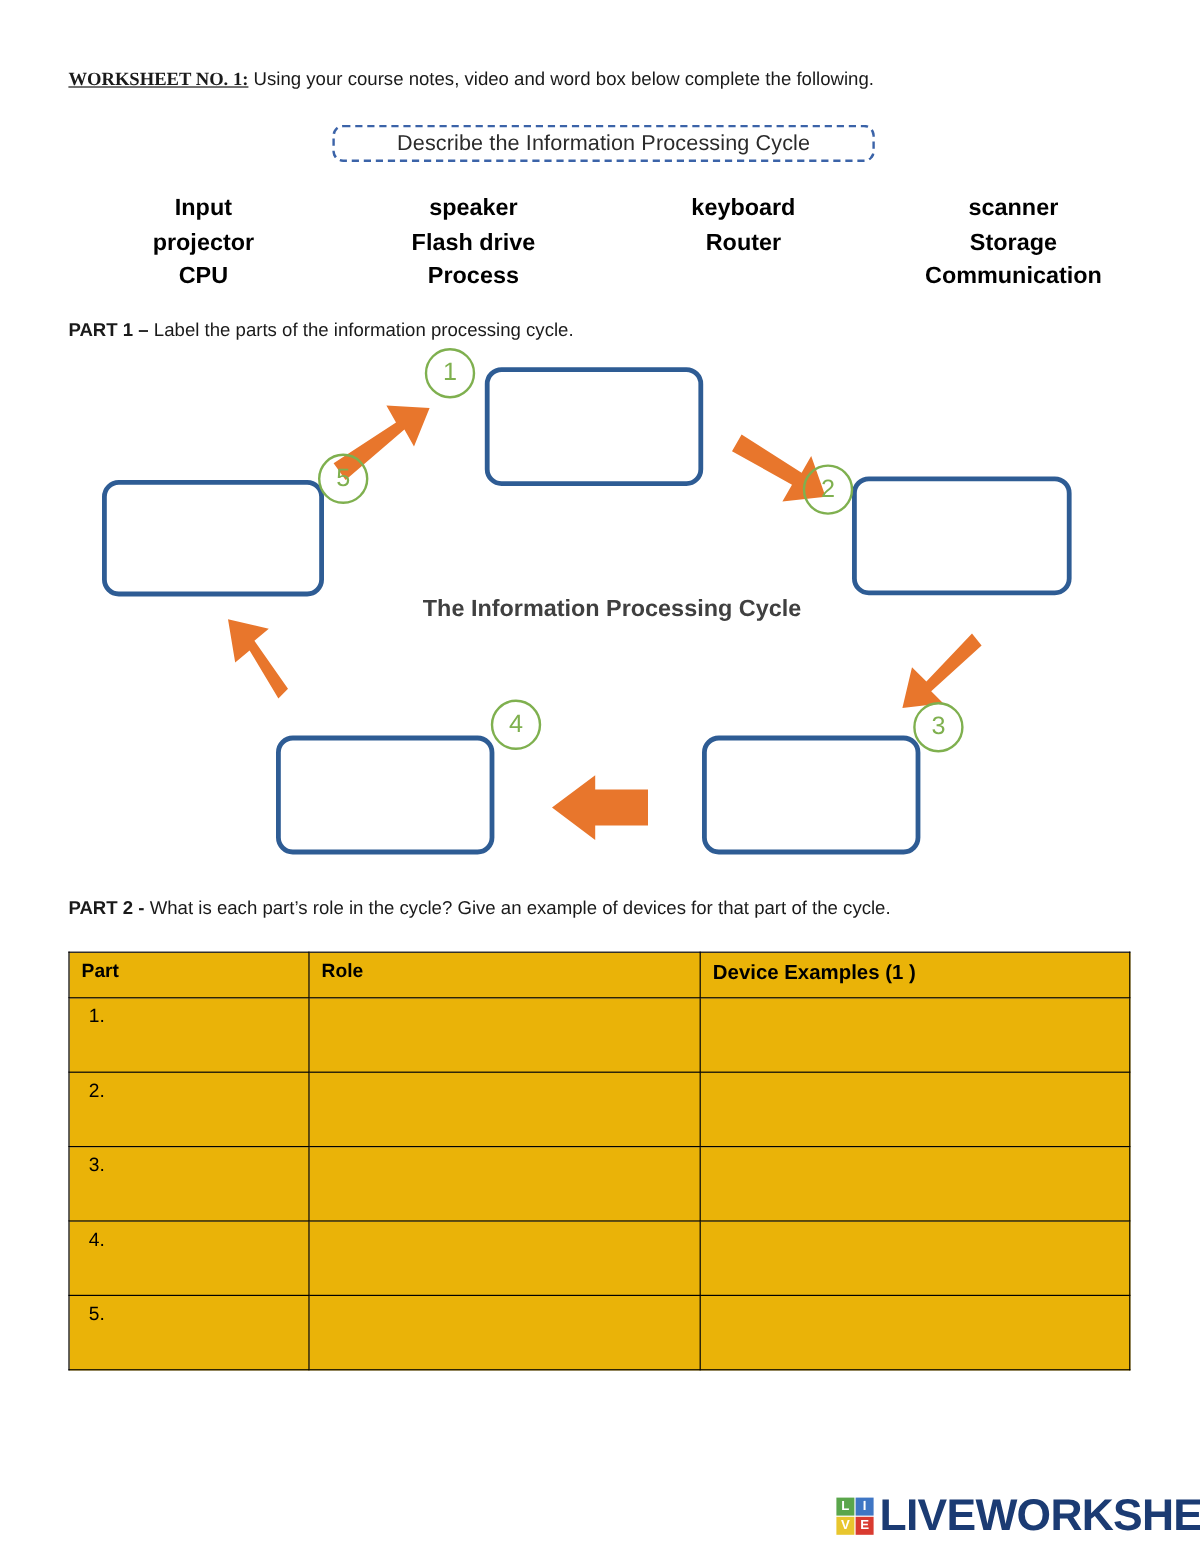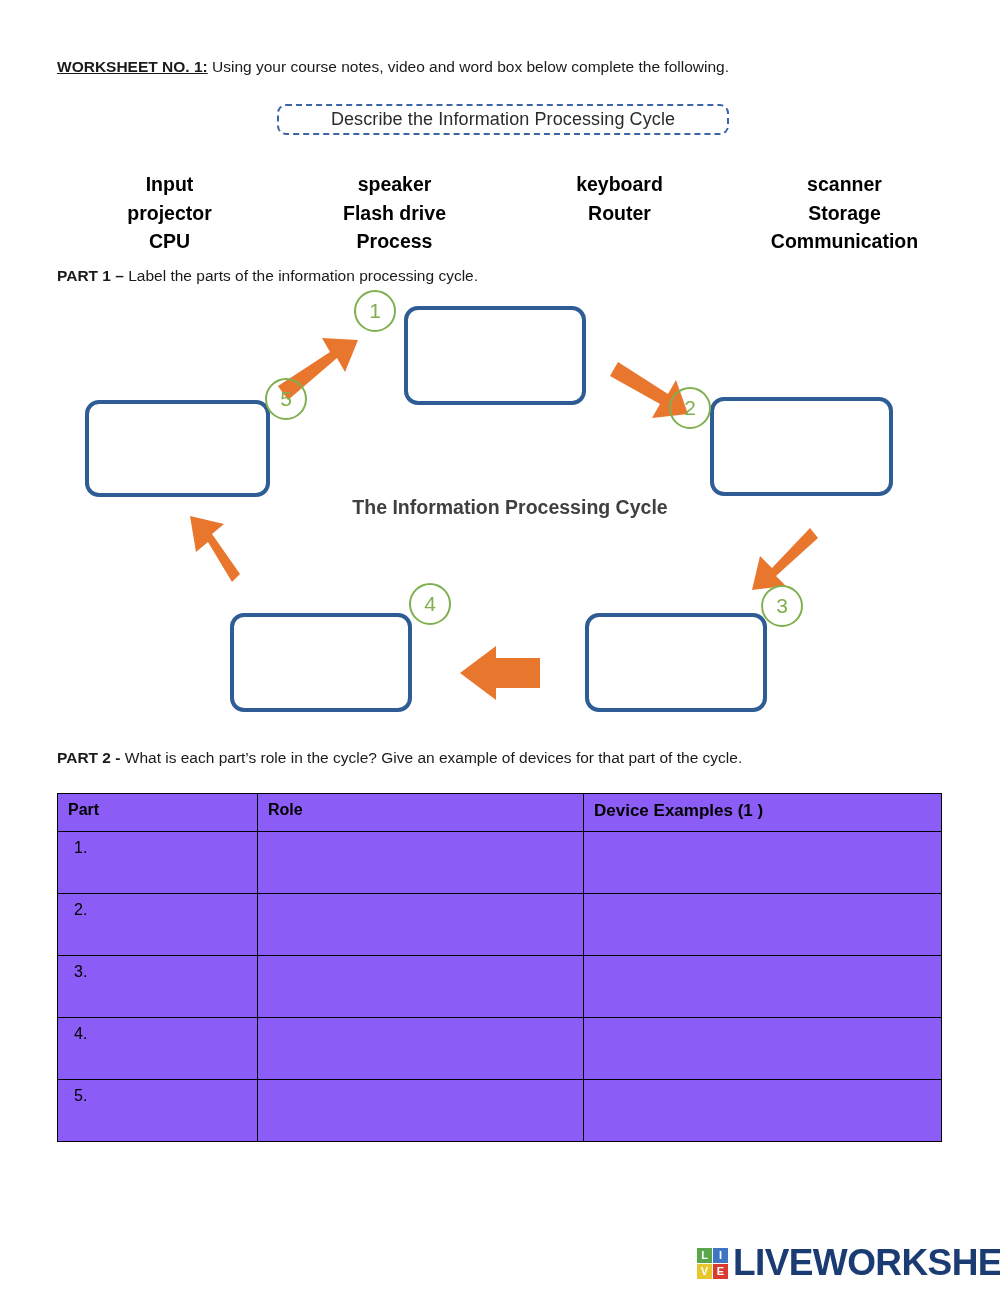--- a/index.html
+++ b/index.html
@@ -22,20 +22,21 @@
     left: 57px;
     top: 57px;
     width: 900px;
     font-size: 15.5px;
     line-height: 20px;
     color: #1a1a1a;
   }
   .header-line .lead {
     font-weight: bold;
     text-decoration: underline;
+    font-family: Liberation Serif, serif;
   }
 
   
   .title-box {
     position: absolute;
     left: 277px;
     top: 104px;
     width: 452px;
     height: 31px;
     box-sizing: border-box;
@@ -46,21 +47,21 @@
     justify-content: center;
     font-size: 18px;
     color: #2b2b2b;
     letter-spacing: .1px;
   }
 
   
   .word-bank {
     position: absolute;
     left: 57px;
-    top: 170px;
+    top: 159px;
     width: 900px;
     display: flex;
   }
   .word-col {
     flex: 1;
     text-align: center;
     font-size: 19.5px;
     font-weight: bold;
     line-height: 28.5px;
     color: #000;
@@ -149,21 +150,21 @@
     border-collapse: collapse;
     table-layout: fixed;
   }
   .answer-table th,
   .answer-table td {
     border: 1.6px solid #000000;
     vertical-align: top;
     padding: 7px 10px 0 10px;
     font-size: 16px;
     text-align: left;
-    background: #8b5cf6;
+    background: #eab308;
   }
   .answer-table th { font-weight: bold; height: 30px; }
   .answer-table td { height: 54px; }
   .col-part { width: 200px; }
   .col-role { width: 326px; }
   .col-dev  { width: 358px; }
   .answer-table td.cell-part { padding-left: 16px; }
   .answer-table th.th-dev { font-size: 17px; }
 
   

